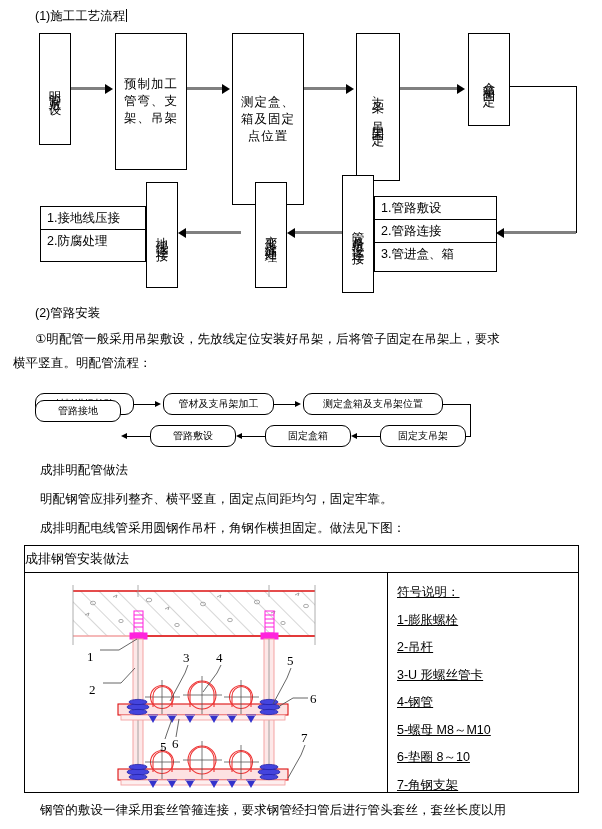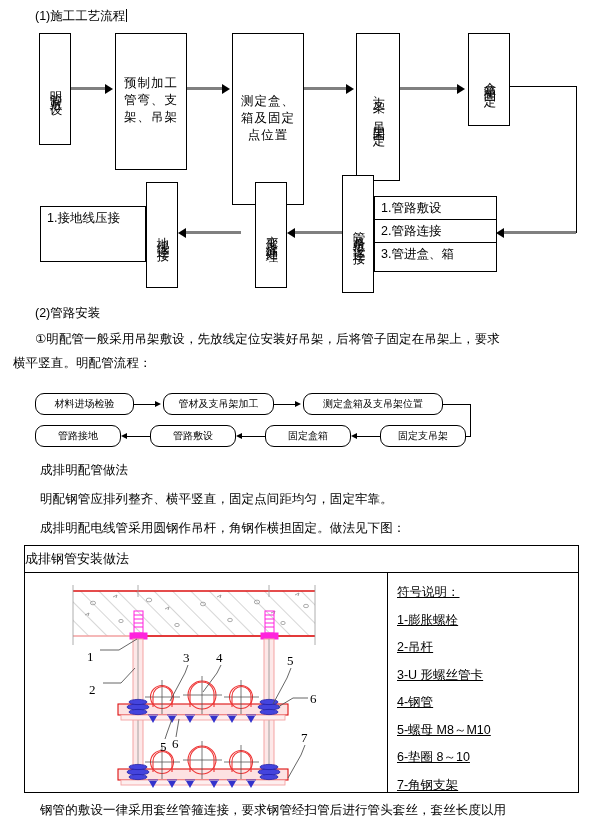--- a/index.html
+++ b/index.html
@@ -33,21 +33,20 @@
   .fcbox {
     position: absolute;
     border: 1.2px solid #000;
     background: #fff;
     display: flex;
     align-items: center;
     justify-content: center;
     text-align: center;
     font-size: 12.5px;
     line-height: 17px;
-    font-family: Liberation Mono, monospace;
   }
   .fcbox .vtext {
     writing-mode: vertical-rl;
     text-orientation: upright;
     letter-spacing: 4px;
     line-height: 16px;
   }
   .fcbox .wrap2 {
     width: 100%;
     padding: 0 3px;
@@ -185,20 +184,21 @@
     <span class="vtext">盒箱固定</span>
   </div>
 
   <div class="conn" style="left:510px; top:86px; width:67px; height:1.2px;"></div>
   <div class="conn" style="left:575.8px; top:86px; width:1.2px; height:147px;"></div>
   <div class="arrow-h" style="left:502px; top:231px; width:74px;"></div>
   <div class="arrow-head-l" style="left:496px; top:227.5px;"></div>
 
   <div class="sublist" style="left:40px; top:206px; width:106px; height:56px;">
     <div>1.接地线压接</div>
+    <div>2.防腐处理</div>
   </div>
 
   <div class="fcbox" style="left:146px; top:182px; width:32px; height:106px;">
     <span class="vtext">地线连接</span>
   </div>
 
   <div class="arrow-h" style="left:184px; top:231px; width:57px;"></div>
   <div class="arrow-head-l" style="left:178px; top:227.5px;"></div>
 
   <div class="fcbox" style="left:255px; top:182px; width:32px; height:106px;">
@@ -231,21 +231,21 @@
   <div class="rarrow" style="left:274px; top:403.5px; width:23px;"></div>
   <div class="rhead-r" style="left:295px; top:400.5px;"></div>
 
   <div class="rbox" style="left:303px; top:393px; width:140px; height:22px;">测定盒箱及支吊架位置</div>
 
   <div class="rline" style="left:443px; top:403.5px; width:28px; height:1.4px;"></div>
   <div class="rline" style="left:469.6px; top:403.5px; width:1.4px; height:33px;"></div>
   <div class="rarrow" style="left:448px; top:435.5px; width:23px;"></div>
   <div class="rhead-l" style="left:442px; top:432.5px;"></div>
 
-  <div class="rbox" style="left:35px; top:425px; width:86px; height:22px;font-family:Liberation Mono, monospace;">管路接地</div>
+  <div class="rbox" style="left:35px; top:400px; width:86px; height:22px;font-family:Liberation Mono, monospace;">管路接地</div>
   <div class="rarrow" style="left:127px; top:435.5px; width:23px;"></div>
   <div class="rhead-l" style="left:121px; top:432.5px;"></div>
 
   <div class="rbox" style="left:150px; top:425px; width:86px; height:22px;">管路敷设</div>
   <div class="rarrow" style="left:242px; top:435.5px; width:23px;"></div>
   <div class="rhead-l" style="left:236px; top:432.5px;"></div>
 
   <div class="rbox" style="left:265px; top:425px; width:86px; height:22px;">固定盒箱</div>
   <div class="rarrow" style="left:357px; top:435.5px; width:23px;"></div>
   <div class="rhead-l" style="left:351px; top:432.5px;"></div>

